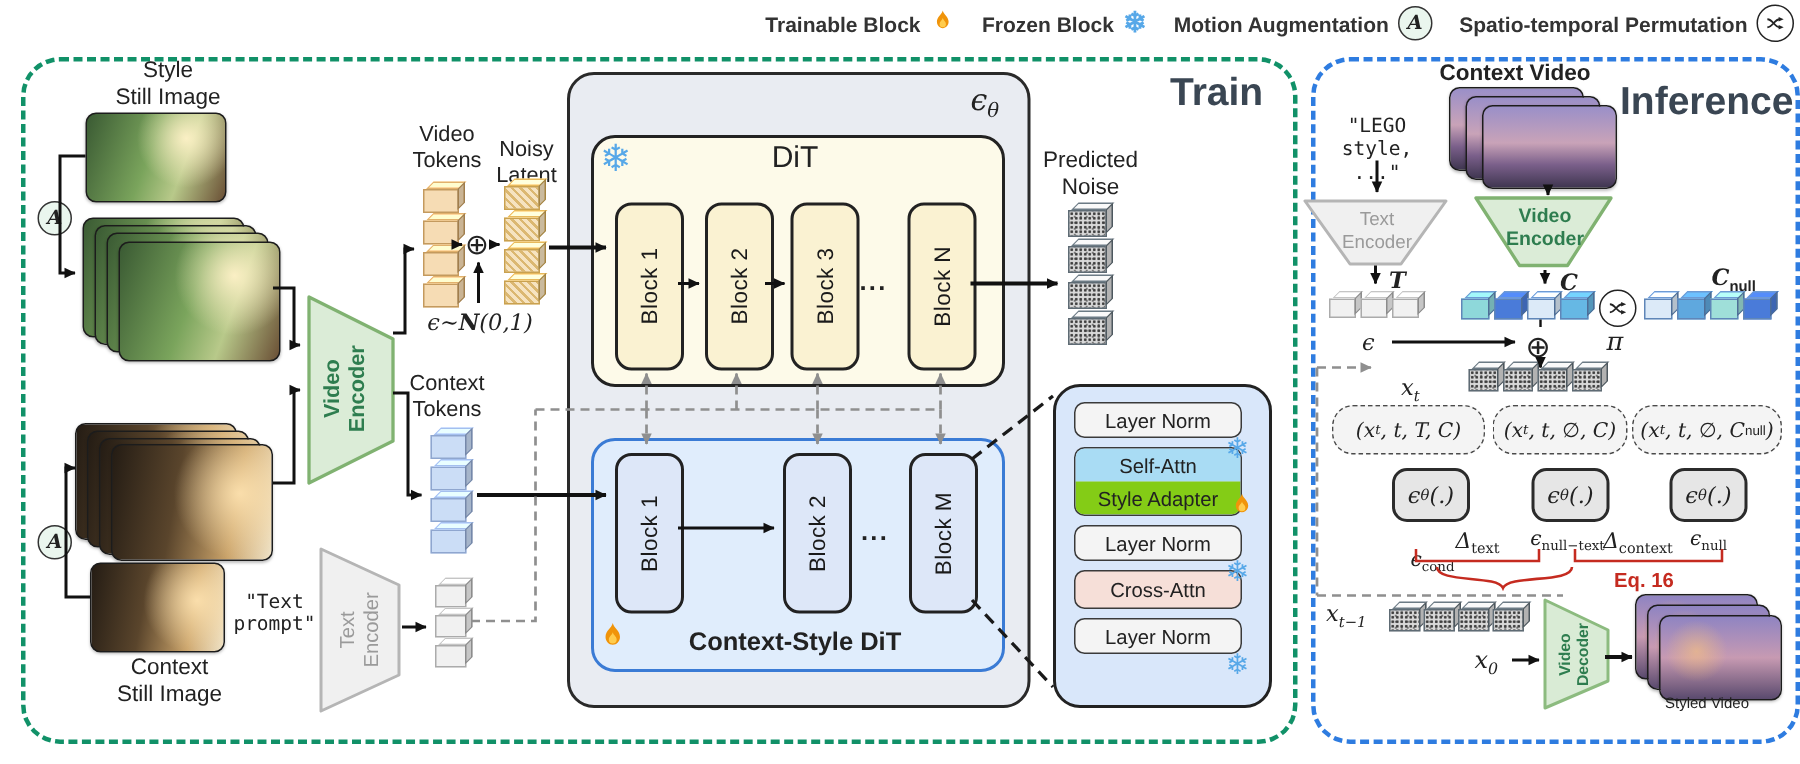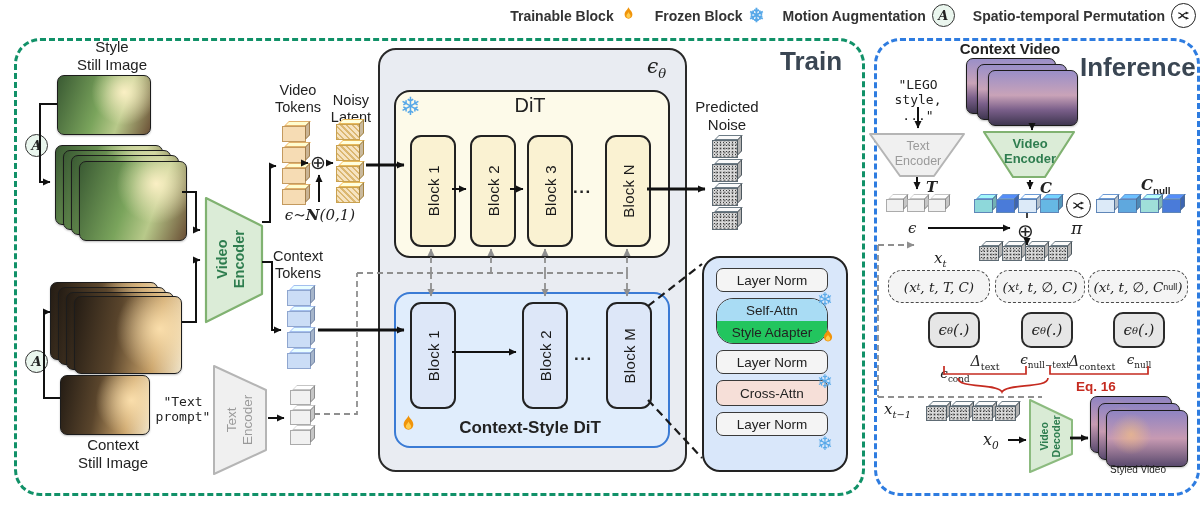--- a/index.html
+++ b/index.html
@@ -215,23 +215,23 @@
   <div class="abs ctr" style="left:430px;top:418px;width:200px;font-size:17px;font-weight:600">Context-Style DiT</div>
   <div class="abs vstack" style="left:712px;top:140px;gap:6px">
     <i class="cube noise" style="width:26px;height:18px"></i>
     <i class="cube noise" style="width:26px;height:18px"></i>
     <i class="cube noise" style="width:26px;height:18px"></i>
     <i class="cube noise" style="width:26px;height:18px"></i>
   </div>
 
   <div class="abs" style="left:702px;top:256px;width:142px;height:212px;background:#D9E7FA;border:2px solid #222;border-radius:18px"></div>
   <div class="detail-row" style="top:268px;height:24px">Layer Norm</div>
-  <div class="abs" style="left:716px;top:298px;width:112px;height:46px;border:1.5px solid #3a3a3a;border-radius:17px;overflow:hidden;box-sizing:border-box">
+  <div class="abs" style="left:716px;top:298px;width:112px;height:46px;border:1.5px solid #3a3a3a;border-radius:7px;overflow:hidden;box-sizing:border-box">
     <div style="height:50%;background:#A9DCF4;display:flex;align-items:center;justify-content:center;font-size:13.5px">Self-Attn</div>
-    <div style="height:50%;background:#22c55e;display:flex;align-items:center;justify-content:center;font-size:13.5px">Style Adapter</div>
+    <div style="height:50%;background:#84cc16;display:flex;align-items:center;justify-content:center;font-size:13.5px">Style Adapter</div>
   </div>
   <div class="abs snow" style="left:817px;top:290px;font-size:19px;z-index:60">❄</div>
   <div class="abs" style="left:819px;top:328px;z-index:60"><svg viewBox="0 0 24 24" width="18" height="18">
         <path fill="#F0940A" d="M12 1.5c.8 3.8 5.5 5.8 5.5 10.6 0 3.3-2.5 5.9-5.5 5.9s-5.5-2.6-5.5-5.9C6.5 7.3 11.2 5.3 12 1.5z"></path>
         <path fill="#FFCC4D" d="M12 8.5c.5 2.3 3 3.2 3 5.6a3 3 0 0 1-6 0c0-2.4 2.5-3.3 3-5.6z"></path>
       </svg></div>
   <div class="detail-row" style="top:350px;height:24px">Layer Norm</div>
   <div class="detail-row" style="top:380px;height:26px;background:#F6DFD8">Cross-Attn</div>
   <div class="abs snow" style="left:817px;top:372px;font-size:19px;z-index:60">❄</div>
   <div class="detail-row" style="top:412px;height:24px">Layer Norm</div>

